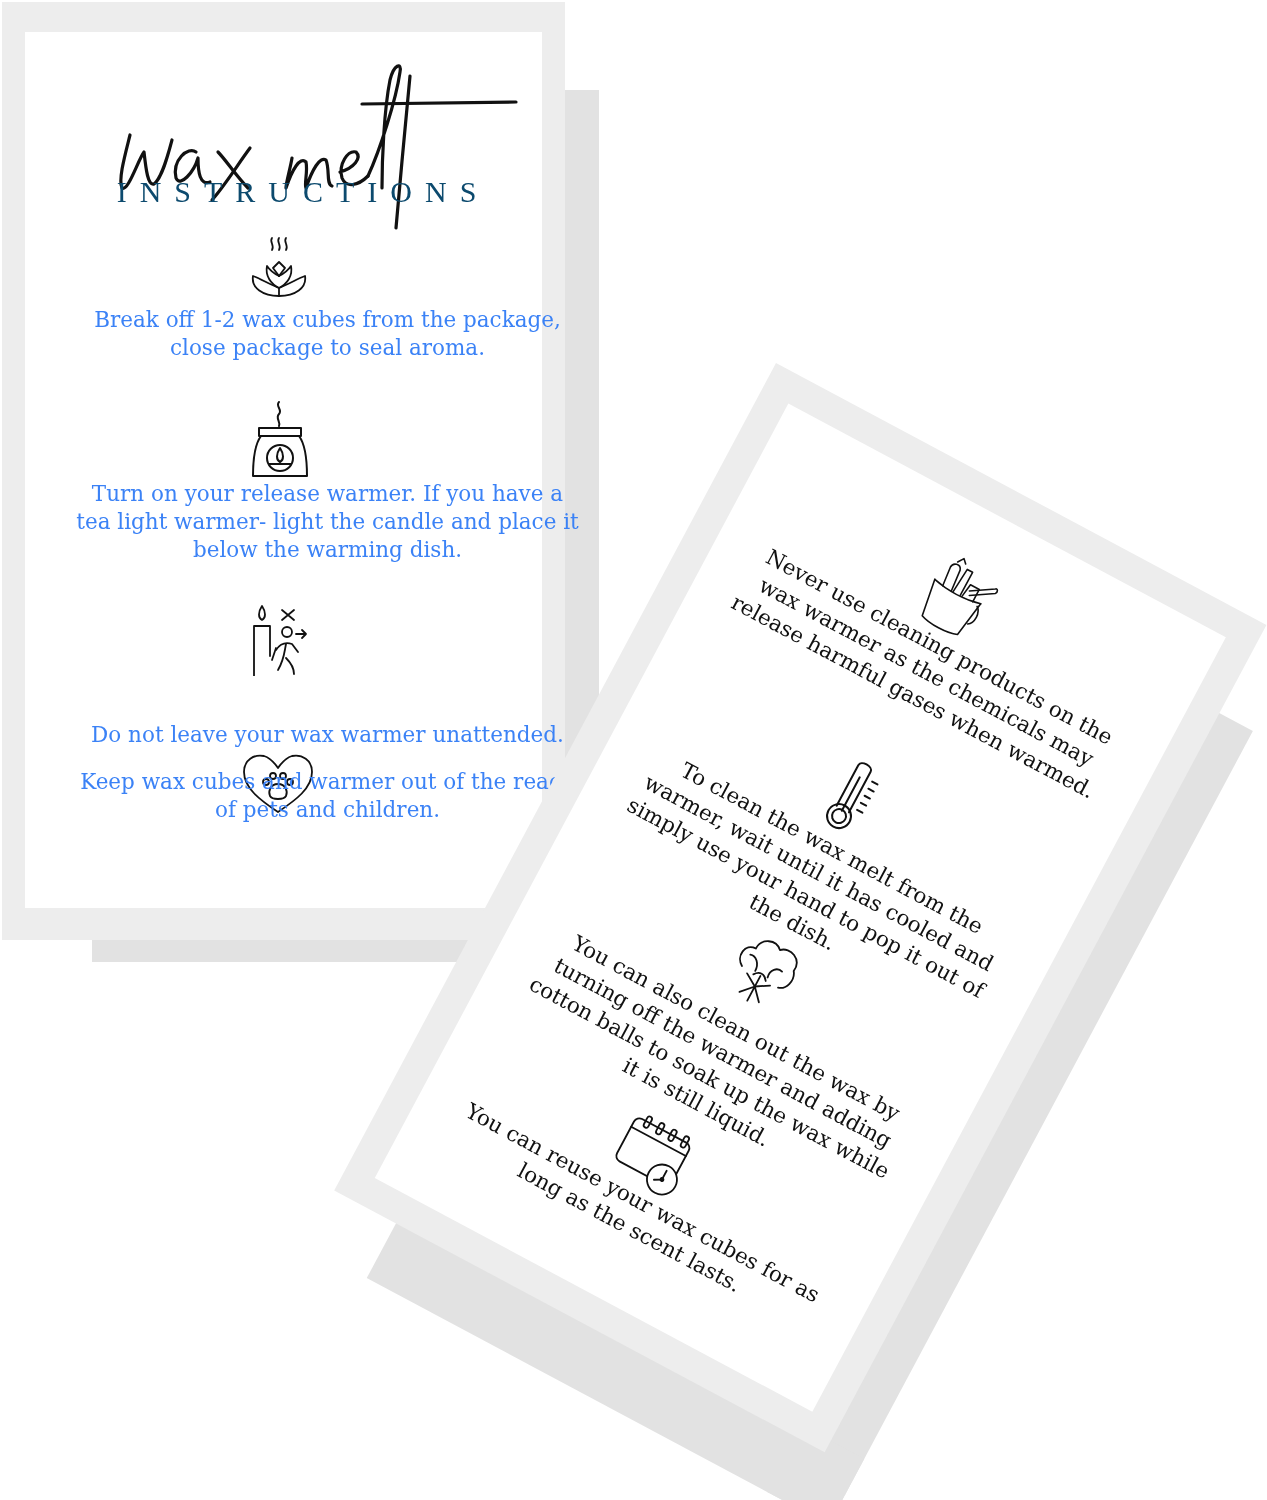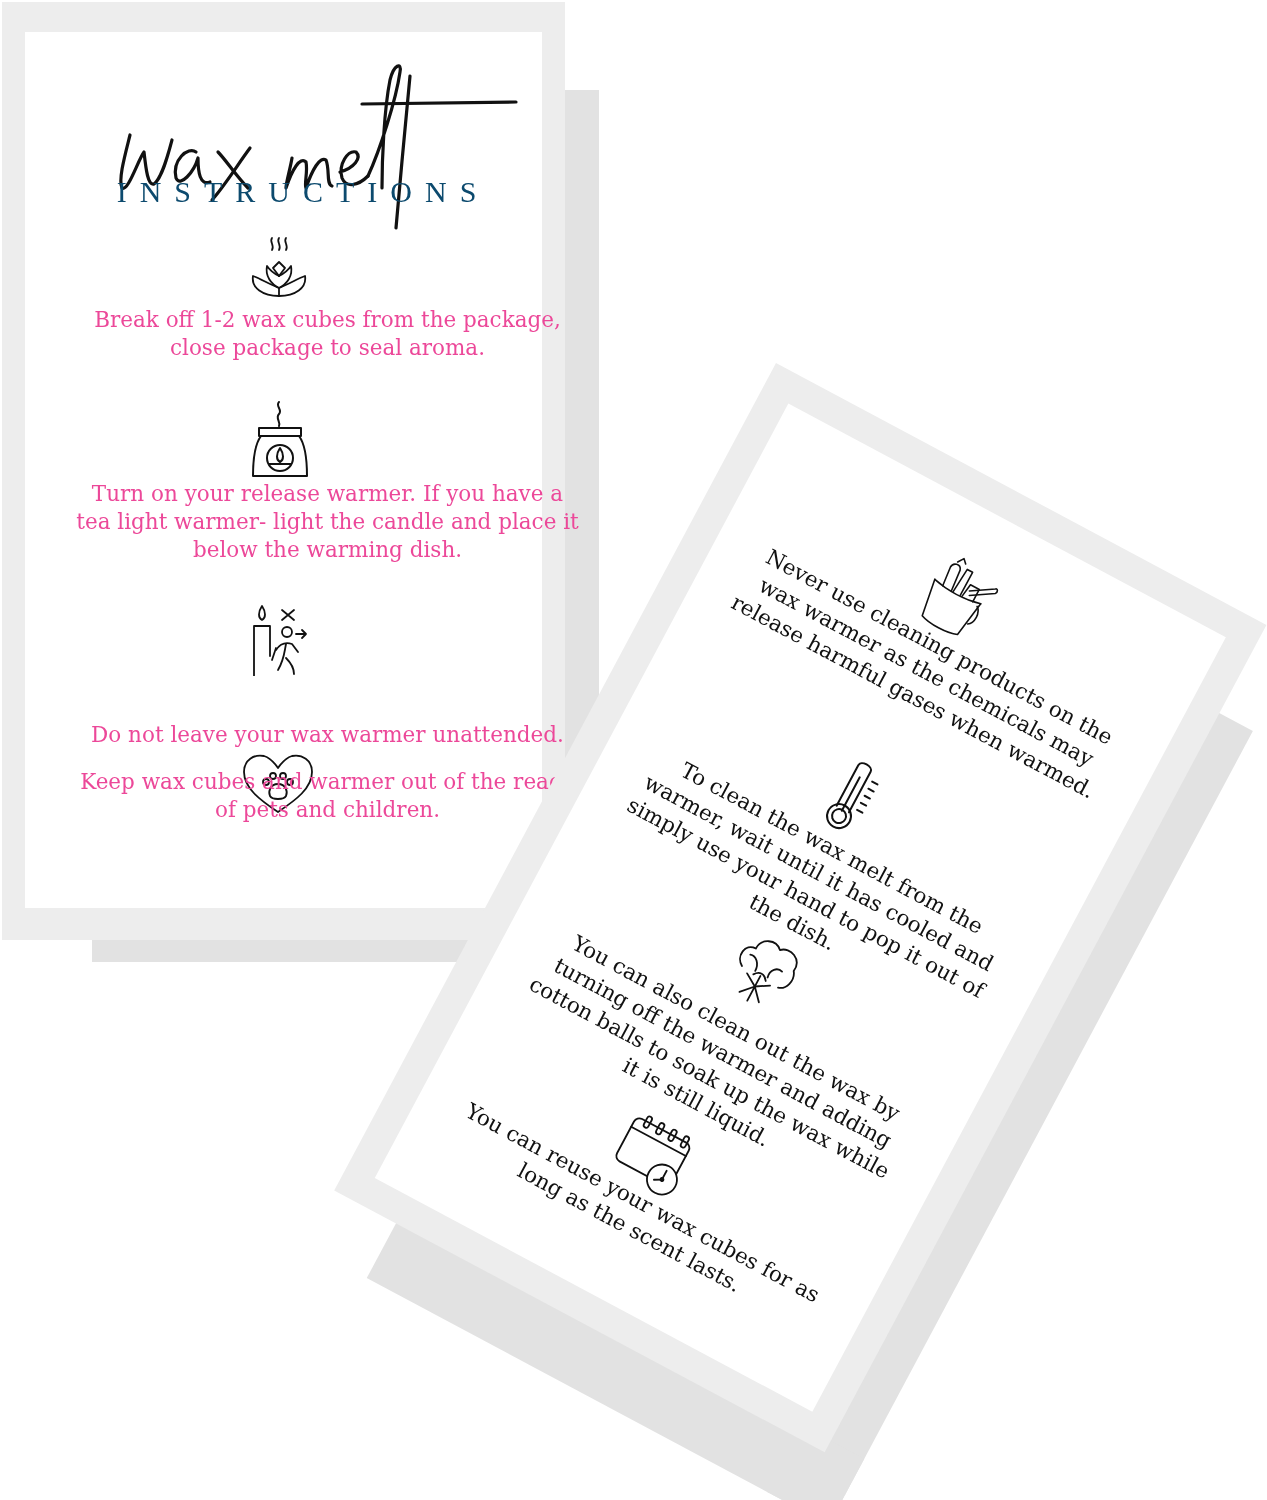--- a/index.html
+++ b/index.html
@@ -7,21 +7,21 @@
 
   
   .left-shadow-r { position: absolute; left: 542px; top: 90px; width: 57px; height: 872px; background: #e2e2e2; }
   .left-shadow-b { position: absolute; left: 92px; top: 908px; width: 507px; height: 54px; background: #e2e2e2; }
   .left-frame { position: absolute; left: 2px; top: 2px; width: 563px; height: 938px; background: #ededed; }
   .left-card { position: absolute; left: 25px; top: 32px; width: 517px; height: 876px; background: #ffffff; }
 
   .script-title { position: absolute; left: 100px; top: 60px; width: 440px; height: 180px; }
   .subtitle { position: absolute; left: 25px; top: 175px; width: 461px; text-align: center; font-family: "Liberation Serif", serif; font-size: 30px; letter-spacing: 13px; padding-left: 13px; box-sizing: border-box; color: #0c4a6e; margin-left: 41px; }
 
-  .step { position: absolute; left: 25px; width: 605px; text-align: center; font-family: "DejaVu Serif", serif; font-size: 21.5px; line-height: 28px; color: #ec4899; }
+  .step { position: absolute; left: 25px; width: 605px; text-align: center; font-family: "DejaVu Serif", serif; font-size: 21.5px; line-height: 28px; color: #3b82f6; }
   .step-icon { position: absolute; }
 
   
   .rot { position: absolute; transform-origin: 0 0; transform: rotate(28.1deg); }
   .right-shadow { left: 776px; top: 363px; width: 556px; height: 938px; }
   .right-shadow .sh-r { position: absolute; left: 524px; top: 100px; width: 70px; height: 900px; background: #e2e2e2; }
   .right-shadow .sh-b { position: absolute; left: 70px; top: 925px; width: 524px; height: 75px; background: #e2e2e2; }
   .right-frame { left: 776px; top: 363px; width: 556px; height: 938px; background: #ededed; }
   .right-card { position: absolute; left: 30px; top: 30px; width: 496px; height: 878px; background: #fff; }
   .r-step { position: absolute; width: 496px; left: -30px; text-align: center; font-family: "DejaVu Serif", serif; font-size: 21.5px; line-height: 28px; color: #111; }

